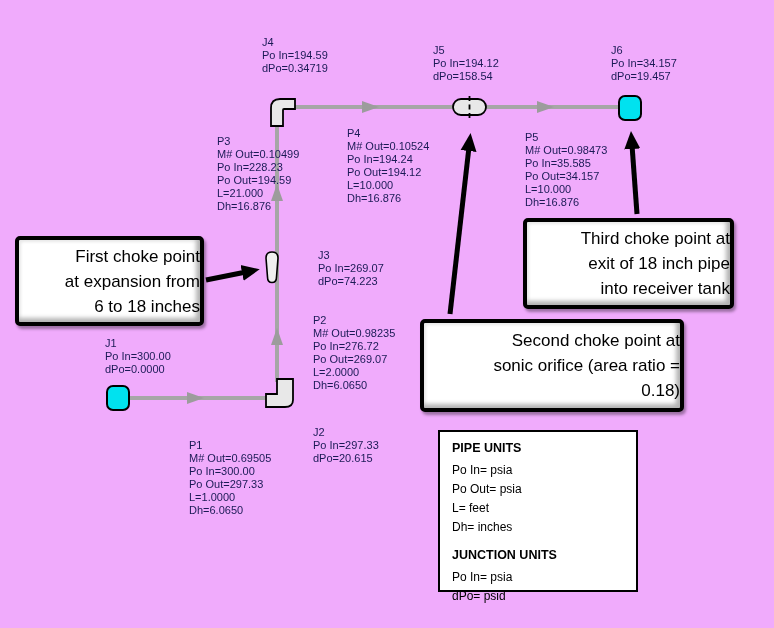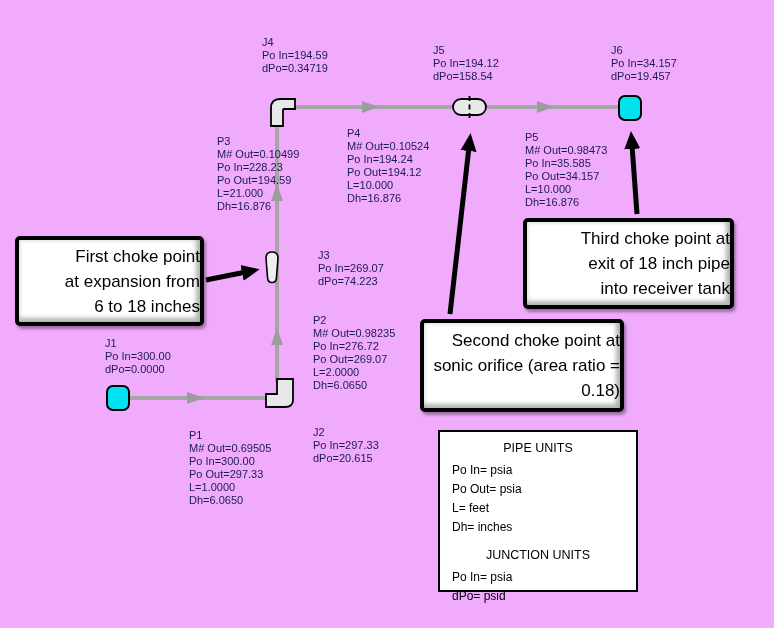--- a/index.html
+++ b/index.html
@@ -24,21 +24,21 @@
     box-shadow:inset -5px -5px 4px -1px #b4b4b4, inset 3px 3px 3px -1px #e8e8e8, 2px 3px 3px rgba(0,0,0,0.35);
     display:flex;flex-direction:column;justify-content:center;align-items:flex-end;
     font-size:17px;line-height:25px;color:#000;text-align:center;box-sizing:border-box;
   }
   
   .units-box{
     position:absolute;left:438px;top:430px;width:200px;height:162px;
     border:2px solid #000;background:#fff;box-sizing:border-box;
     font-size:12px;line-height:19px;color:#000;padding:7px 12px;
   }
-  .units-header{font-weight:normal;text-align:center;font-size:12.5px;margin-bottom:3px;}
+  .units-header{font-weight:bold;text-align:left;font-size:12.5px;margin-bottom:3px;}
   .units-header.second{margin-top:9px;}
   
   #arrow-overlay{position:absolute;left:0;top:0;pointer-events:none;}
 </style>
 </head>
 <body>
 
 <div id="canvas">
 
   <div class="pipe" style="left:295px;top:105px;width:326px;height:4px;"></div>
@@ -131,42 +131,42 @@
     <div>L=2.0000</div>
     <div>Dh=6.0650</div>
   </div>
 
   <div class="nlabel" style="left:105px;top:337px;">
     <div>J1</div>
     <div>Po In=300.00</div>
     <div>dPo=0.0000</div>
   </div>
 
-  <div class="nlabel" style="left:189px;top:429px;">
+  <div class="nlabel" style="left:189px;top:439px;">
     <div>P1</div>
     <div>M# Out=0.69505</div>
     <div>Po In=300.00</div>
     <div>Po Out=297.33</div>
     <div>L=1.0000</div>
     <div>Dh=6.0650</div>
   </div>
 
   <div class="nlabel" style="left:313px;top:426px;">
     <div>J2</div>
     <div>Po In=297.33</div>
     <div>dPo=20.615</div>
   </div>
 
   <div class="callout" style="left:15px;top:236px;width:189px;height:90px;padding-left:40px;">
     <div>First choke point</div>
     <div>at expansion from</div>
     <div>6 to 18 inches</div>
   </div>
 
-  <div class="callout" style="left:420px;top:319px;width:204px;height:93px;">
+  <div class="callout" style="left:420px;top:319px;width:264px;height:93px;">
     <div>Second choke point at</div>
     <div>sonic orifice (area ratio =</div>
     <div>0.18)</div>
   </div>
 
   <div class="callout" style="left:523px;top:218px;width:211px;height:91px;">
     <div>Third choke point at</div>
     <div>exit of 18 inch pipe</div>
     <div>into receiver tank</div>
   </div>

